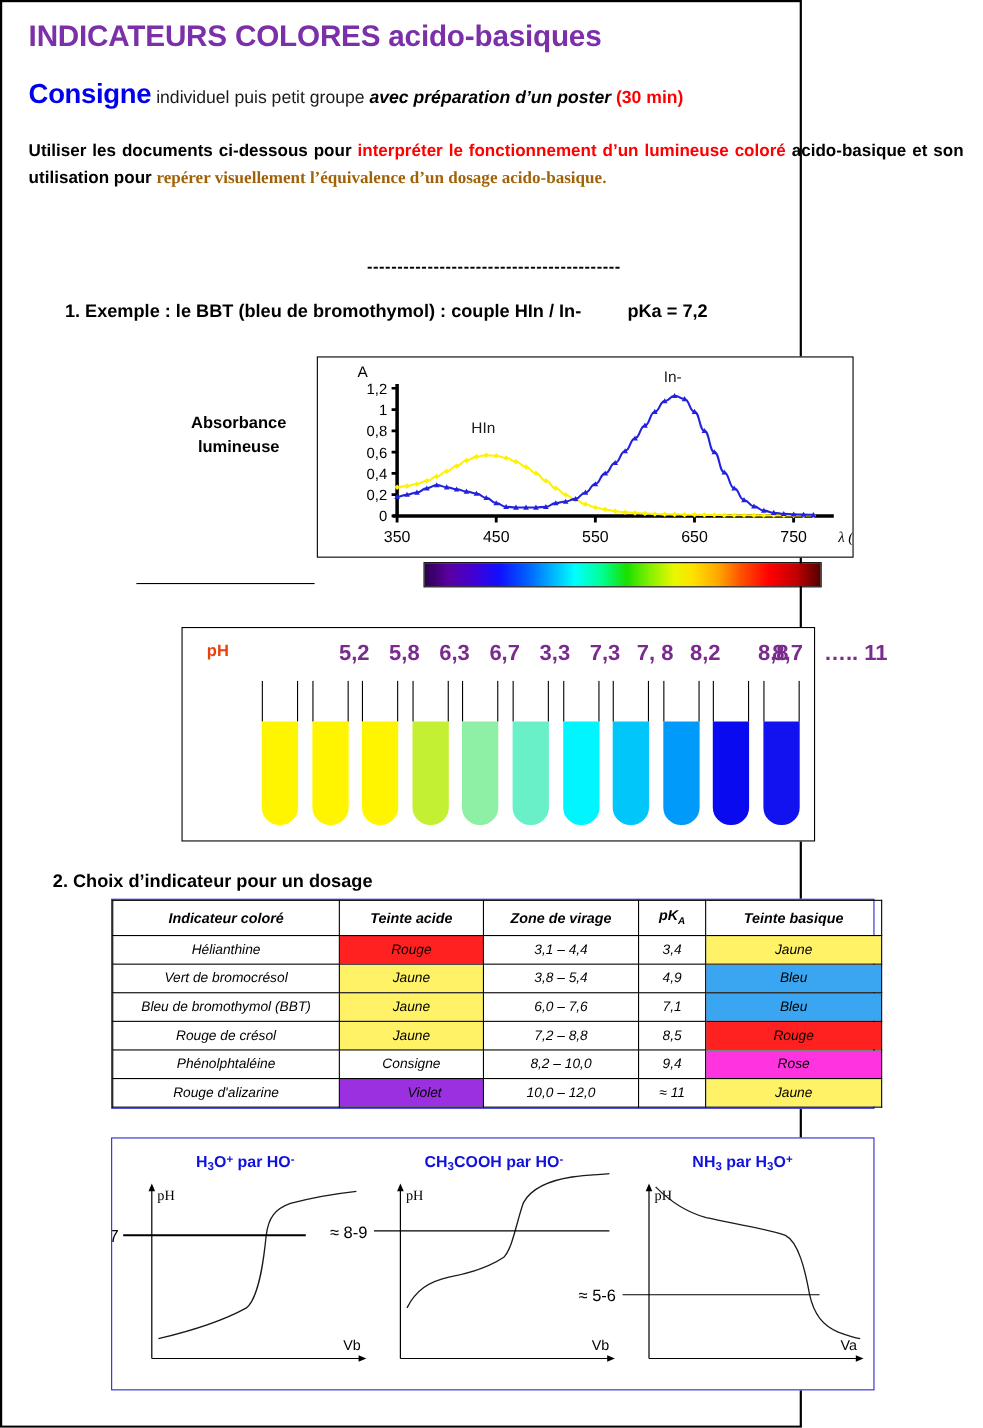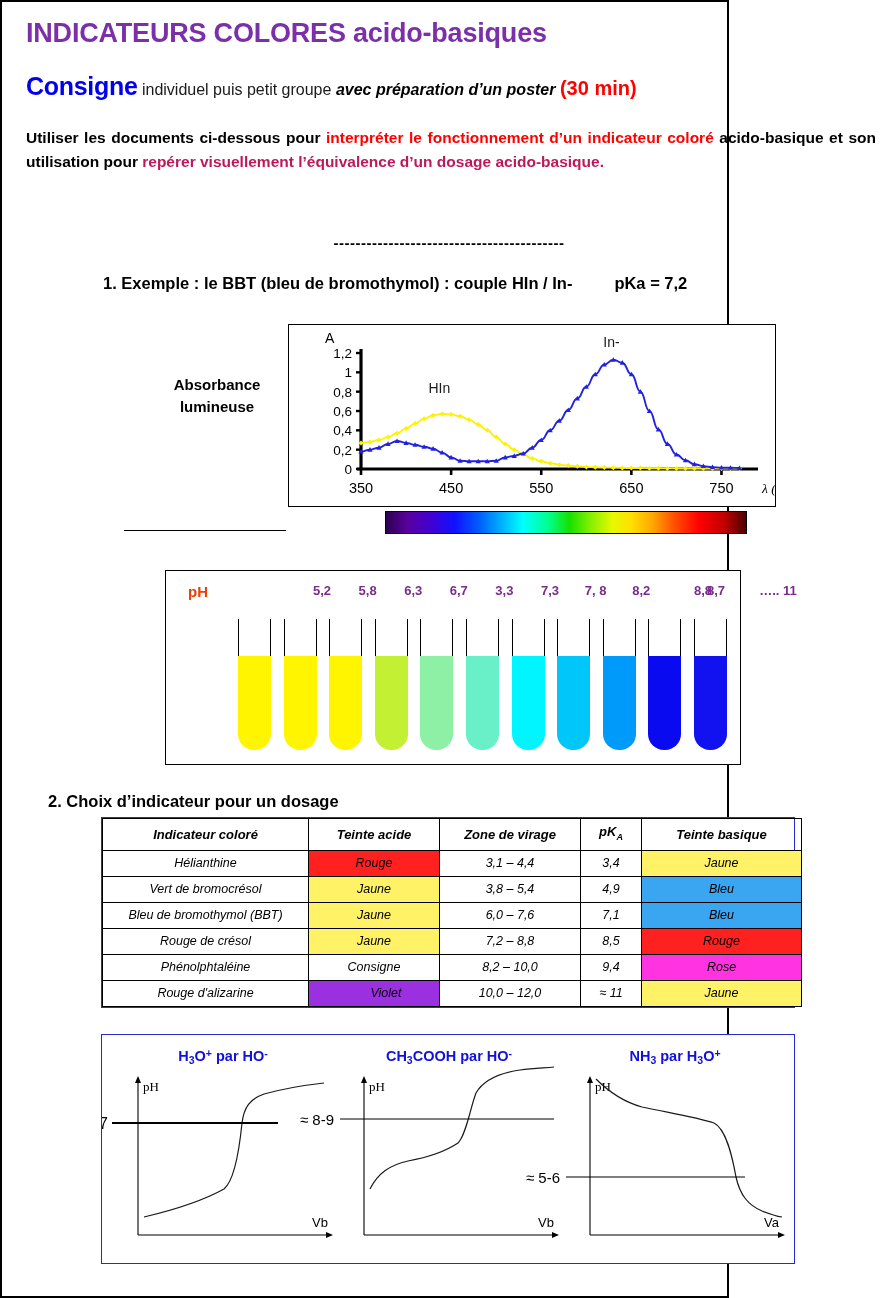--- a/index.html
+++ b/index.html
@@ -31,40 +31,40 @@
     font-size:25px;font-weight:bold;color:#0000EE;
     letter-spacing:-.3px;
   }
   .consigne-mid{
     font-size:16px;color:#1a1a1a;font-weight:normal;
   }
   .consigne-em{
     font-size:16px;color:#000;font-weight:bold;font-style:italic;
   }
   .consigne-red{
-    font-size:20px;color:#FF0000;font-weight:bold;
+    font-size:16px;color:#FF0000;font-weight:bold;
   }
 
   .intro{
     position:absolute;left:24px;top:124px;width:850px;
     font-size:15.5px;font-weight:bold;line-height:24px;
     text-align:justify;color:#000;
   }
   .intro .t-red{color:#FF0000;}
-  .intro .t-blue{color:#be185d;}
+  .intro .t-blue{color:#a16207;font-family:Liberation Serif, serif;}
 
   .dashes{
     position:absolute;left:0;top:232px;width:894px;
     text-align:center;font-size:15px;font-weight:bold;
     color:#000;letter-spacing:.5px;
   }
 
   .sec1{
     position:absolute;left:57px;top:272px;
-    font-size:16.5px;font-weight:bold;color:#000;white-space:nowrap;margin-left:44px;
+    font-size:16.5px;font-weight:bold;color:#000;white-space:nowrap;
   }
   .sec1 .pka{margin-left:42px;}
 
   
   .abs-label{
     position:absolute;left:150px;top:372px;width:130px;
     text-align:center;font-size:15px;font-weight:bold;
     line-height:22px;color:#000;
   }
   .abs-rule{
@@ -101,21 +101,21 @@
   .ph-word{
     position:absolute;left:22px;top:12px;
     font-size:15px;font-weight:bold;color:#E8420A;
   }
   .ph-vals{
     position:absolute;left:68px;top:12px;width:500px;
     height:20px;
   }
   .ph-val{
     position:absolute;top:0;
-    font-size:13px;font-weight:bold;color:#7B2B8E;
+    font-size:20px;font-weight:bold;color:#7B2B8E;
     text-align:center;white-space:nowrap;
     transform:translateX(-50%);
   }
   .tube{
     position:absolute;
     width:33px;
   }
   .tube .neck{
     position:absolute;top:0;width:33px;height:37px;
     box-sizing:border-box;
@@ -180,21 +180,21 @@
 
 <div class="page">
 
   <div class="title">INDICATEURS COLORES acido-basiques</div>
 
   <div class="consigne-line">
     <span class="consigne-word">Consigne</span><span class="consigne-mid">&nbsp;</span><span class="consigne-mid">individuel puis petit groupe</span><span class="consigne-mid">&nbsp;</span><span class="consigne-em">avec préparation d’un poster</span><span class="consigne-mid">&nbsp;</span><span class="consigne-red">(30 min)</span>
   </div>
 
   <div class="intro">
-    <span>Utiliser les documents ci-dessous pour </span><span class="t-red">interpréter le fonctionnement d’un indicateur coloré</span><span> acido-basique et son utilisation pour </span><span class="t-blue">repérer visuellement l’équivalence d’un dosage acido-basique.</span>
+    <span>Utiliser les documents ci-dessous pour </span><span class="t-red">interpréter le fonctionnement d’un lumineuse coloré</span><span> acido-basique et son utilisation pour </span><span class="t-blue">repérer visuellement l’équivalence d’un dosage acido-basique.</span>
   </div>
 
   <div class="dashes">------------------------------------------</div>
 
   <div class="sec1">
     <span>1. Exemple : le BBT (bleu de bromothymol) : couple  HIn / In-</span><span class="pka">pKa = 7,2</span>
   </div>
 
   <div class="abs-label">
     <span>Absorbance</span><br>

